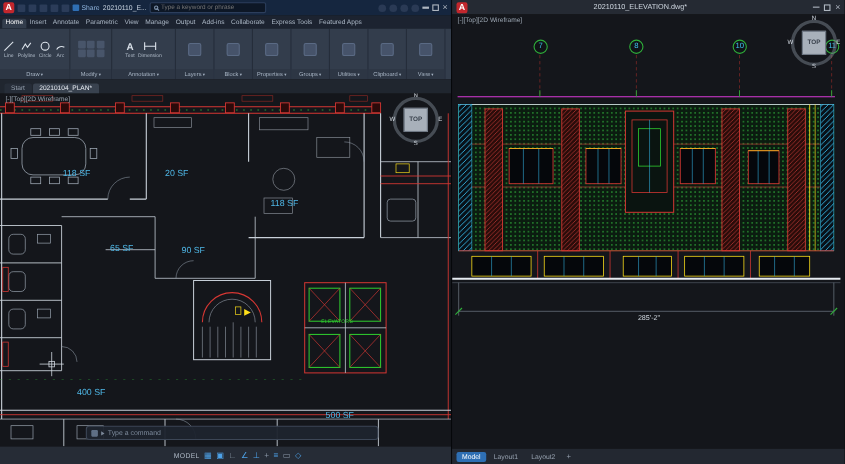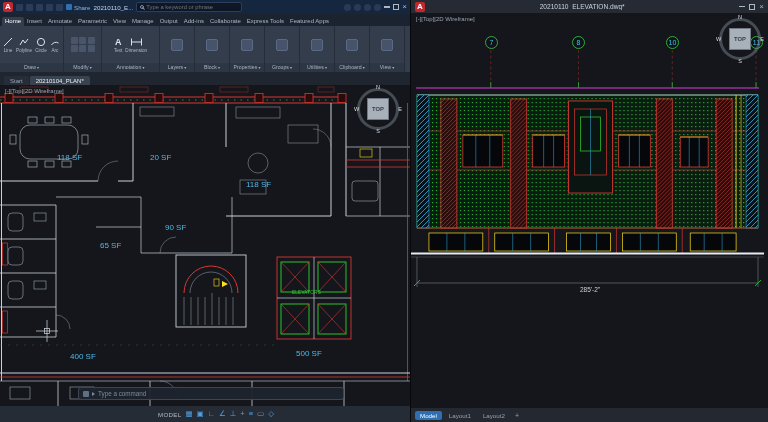--- a/index.html
+++ b/index.html
@@ -410,23 +410,23 @@
           <line x1="36" y1="246" x2="58" y2="246"></line>
           <line x1="47" y1="235" x2="47" y2="257"></line>
           <rect x="44.5" y="243.5" width="5" height="5" fill="none"></rect>
         </g>
       </svg>
 
       <span class="roomlbl" style="left:57px;top:68px">118 SF</span>
       <span class="roomlbl" style="left:150px;top:68px">20 SF</span>
       <span class="roomlbl" style="left:246px;top:95px">118 SF</span>
       <span class="roomlbl" style="left:165px;top:138px">90 SF</span>
-      <span class="roomlbl" style="left:100px;top:156px">65 SF</span>
+      <span class="roomlbl" style="left:100px;top:136px">65 SF</span>
       <span class="roomlbl" style="left:70px;top:267px">400 SF</span>
-      <span class="roomlbl" style="left:296px;top:264px">500 SF</span>
+      <span class="roomlbl" style="left:296px;top:288px">500 SF</span>
       <span class="elevlbl">ELEVATORS</span>
 
       <div class="vcube" style="right:8px;top:0">
         <div class="vc-ring"></div>
         <span class="vc-l vc-n">N</span>
         <span class="vc-l vc-s">S</span>
         <span class="vc-l vc-w">W</span>
         <span class="vc-l vc-e">E</span>
         <div class="vc-face">TOP</div>
       </div>

